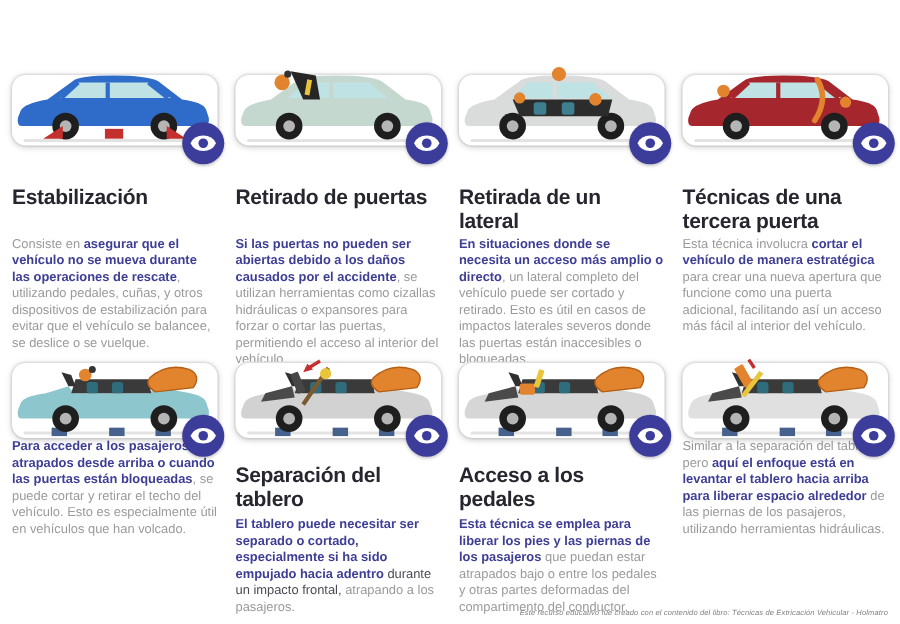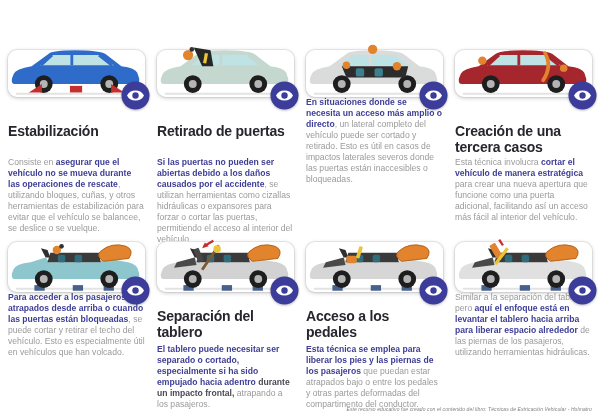--- a/index.html
+++ b/index.html
@@ -26,21 +26,21 @@
     position:absolute; right:-5px; bottom:-13px; width:29px; height:29px; cursor:pointer;
     filter:drop-shadow(0 1px 1px rgba(0,0,0,.25));
   }
   h2 {
     margin:26px 0 0; height:34px; font-size:14px; line-height:16px; font-weight:700;
     color:var(--title,#26262e); letter-spacing:-0.2px;
   }
   .row2 h2 { margin-top:16px; height:36px; }
   p.body { margin:0; font-size:8.6px; line-height:11px; color:var(--body,#9a9a9a); }
   p.body .em { color:var(--em,#3e3e96); font-weight:700;text-align:center; }
-  p.body .strong { color:var(--strong,#4a4a55); font-weight:700; }
+  p.body .strong { color:var(--strong,#4a4a55); font-weight:400; }
   .footer {
     position:absolute; right:8px; bottom:4px; font-size:5px; font-style:italic;
     color:var(--footer,#808080); letter-spacing:0.1px;
   }
   .defs { position:absolute; width:0; height:0; }
 </style>
 </head>
 <body>
 
 <svg class="defs" aria-hidden="true">
@@ -87,21 +87,21 @@
         <use href="#carF" color="#2f6bc9"></use>
         <path d="M24,55 L38,55 L38,46 Z" fill="#c4302d"></path>
         <rect x="68" y="48" width="13" height="7" fill="#c4302d"></rect>
         <path d="M126,55 L112,55 L112,46 Z" fill="#c4302d"></path>
       </svg>
       <svg class="badge" viewBox="0 0 30 30">
           <use href="#eyeBadge"></use>
         </svg>
     </div>
     <h2>Estabilización</h2>
-    <p class="body"><span>Consiste en </span><span class="em">asegurar que el vehículo no se mueva durante las operaciones de rescate</span><span>, utilizando bloques, cuñas, y otros herramientas de estabilización para evitar que el vehículo se balancee, se deslice o se vuelque.</span></p>
+    <p class="body"><span>Consiste en </span><span class="em">asegurar que el vehículo no se mueva durante las operaciones de rescate</span><span>, utilizando pedales, cuñas, y otros dispositivos de estabilización para evitar que el vehículo se balancee, se deslice o se vuelque.</span></p>
   </section>
 
   <section class="panel">
     <div class="img-card">
       <svg class="car" viewBox="0 0 150 62">
         <use href="#carF" color="#c5d8d0"></use>
         <path d="M50,27 L41,7 L59,10 L62,27 Z" fill="#262626"></path>
         <rect x="52" y="13" width="3.5" height="11" fill="#e8c53a" transform="rotate(10 54 18)"></rect>
         <circle cx="35" cy="15" r="5.5" fill="#e2832d"></circle>
         <circle cx="39" cy="9" r="2.5" fill="#333333"></circle>
@@ -122,36 +122,37 @@
         <rect x="55" y="29" width="9" height="9" rx="2" fill="#3d7f8e"></rect>
         <rect x="75" y="29" width="9" height="9" rx="2" fill="#3d7f8e"></rect>
         <circle cx="73" cy="9" r="5" fill="#e2832d"></circle>
         <circle cx="99" cy="27" r="4.5" fill="#e2832d"></circle>
         <circle cx="45" cy="26" r="4" fill="#e2832d"></circle>
       </svg>
       <svg class="badge" viewBox="0 0 30 30">
           <use href="#eyeBadge"></use>
         </svg>
     </div>
+    <h2>Retirada de un lateral</h2>
     <p class="body"><span class="em">En situaciones donde se necesita un acceso más amplio o directo</span><span>, un lateral completo del vehículo puede ser cortado y retirado. Esto es útil en casos de impactos laterales severos donde las puertas están inaccesibles o bloqueadas.</span></p>
   </section>
 
   <section class="panel">
     <div class="img-card">
       <svg class="car" viewBox="0 0 150 62">
         <use href="#carF" color="#a5262c"></use>
         <path d="M98,13 Q106,27 96,42" stroke="#e2832d" stroke-width="4" fill="none" stroke-linecap="round"></path>
         <circle cx="31" cy="21" r="4.5" fill="#e2832d"></circle>
         <circle cx="118" cy="29" r="4" fill="#e2832d"></circle>
       </svg>
       <svg class="badge" viewBox="0 0 30 30">
           <use href="#eyeBadge"></use>
         </svg>
     </div>
-    <h2>Creación de una tercera casos</h2>
+    <h2>Técnicas de una tercera puerta</h2>
     <p class="body"><span>Esta técnica involucra </span><span class="em">cortar el vehículo de manera estratégica</span><span> para crear una nueva apertura que funcione como una puerta adicional, facilitando así un acceso más fácil al interior del vehículo.</span></p>
   </section>
 
   <section class="panel row2">
     <div class="img-card">
       <svg class="car" viewBox="0 0 150 62">
         <use href="#carO" color="#8ec6ce"></use>
         <circle cx="54" cy="15" r="4.5" fill="#e2832d"></circle>
         <circle cx="59" cy="11" r="2.5" fill="#333333"></circle>
       </svg>

